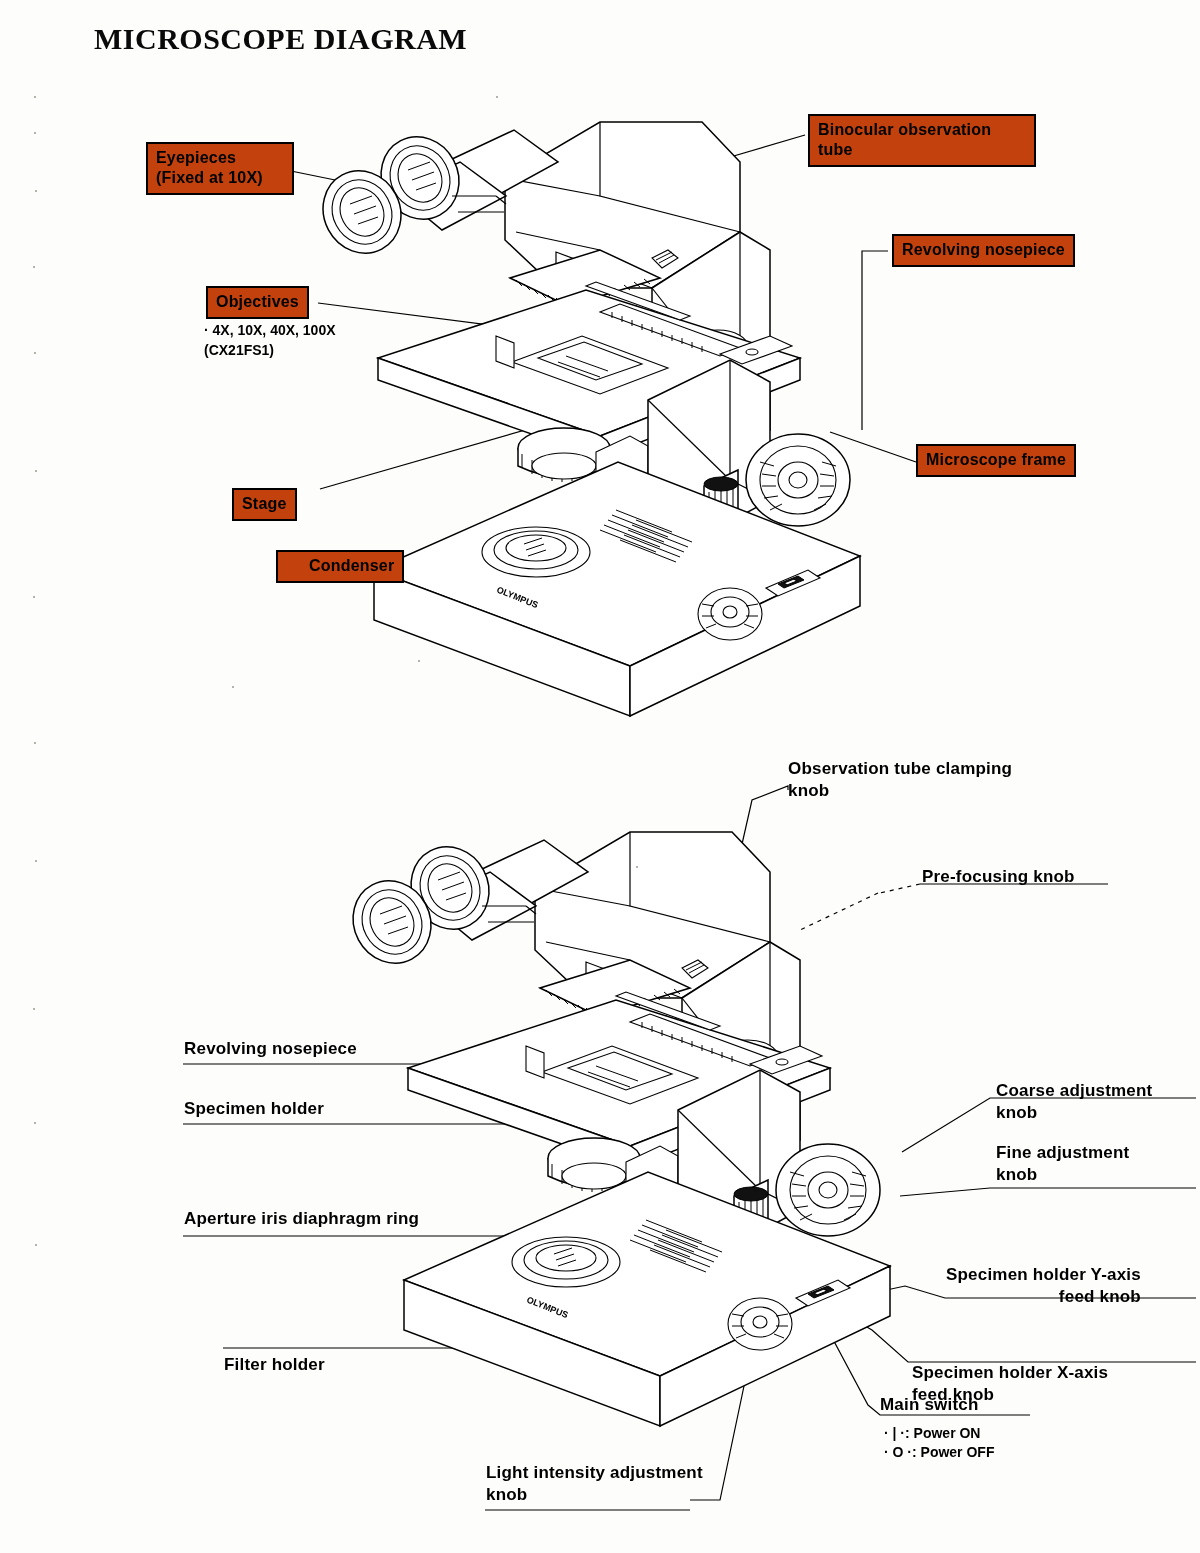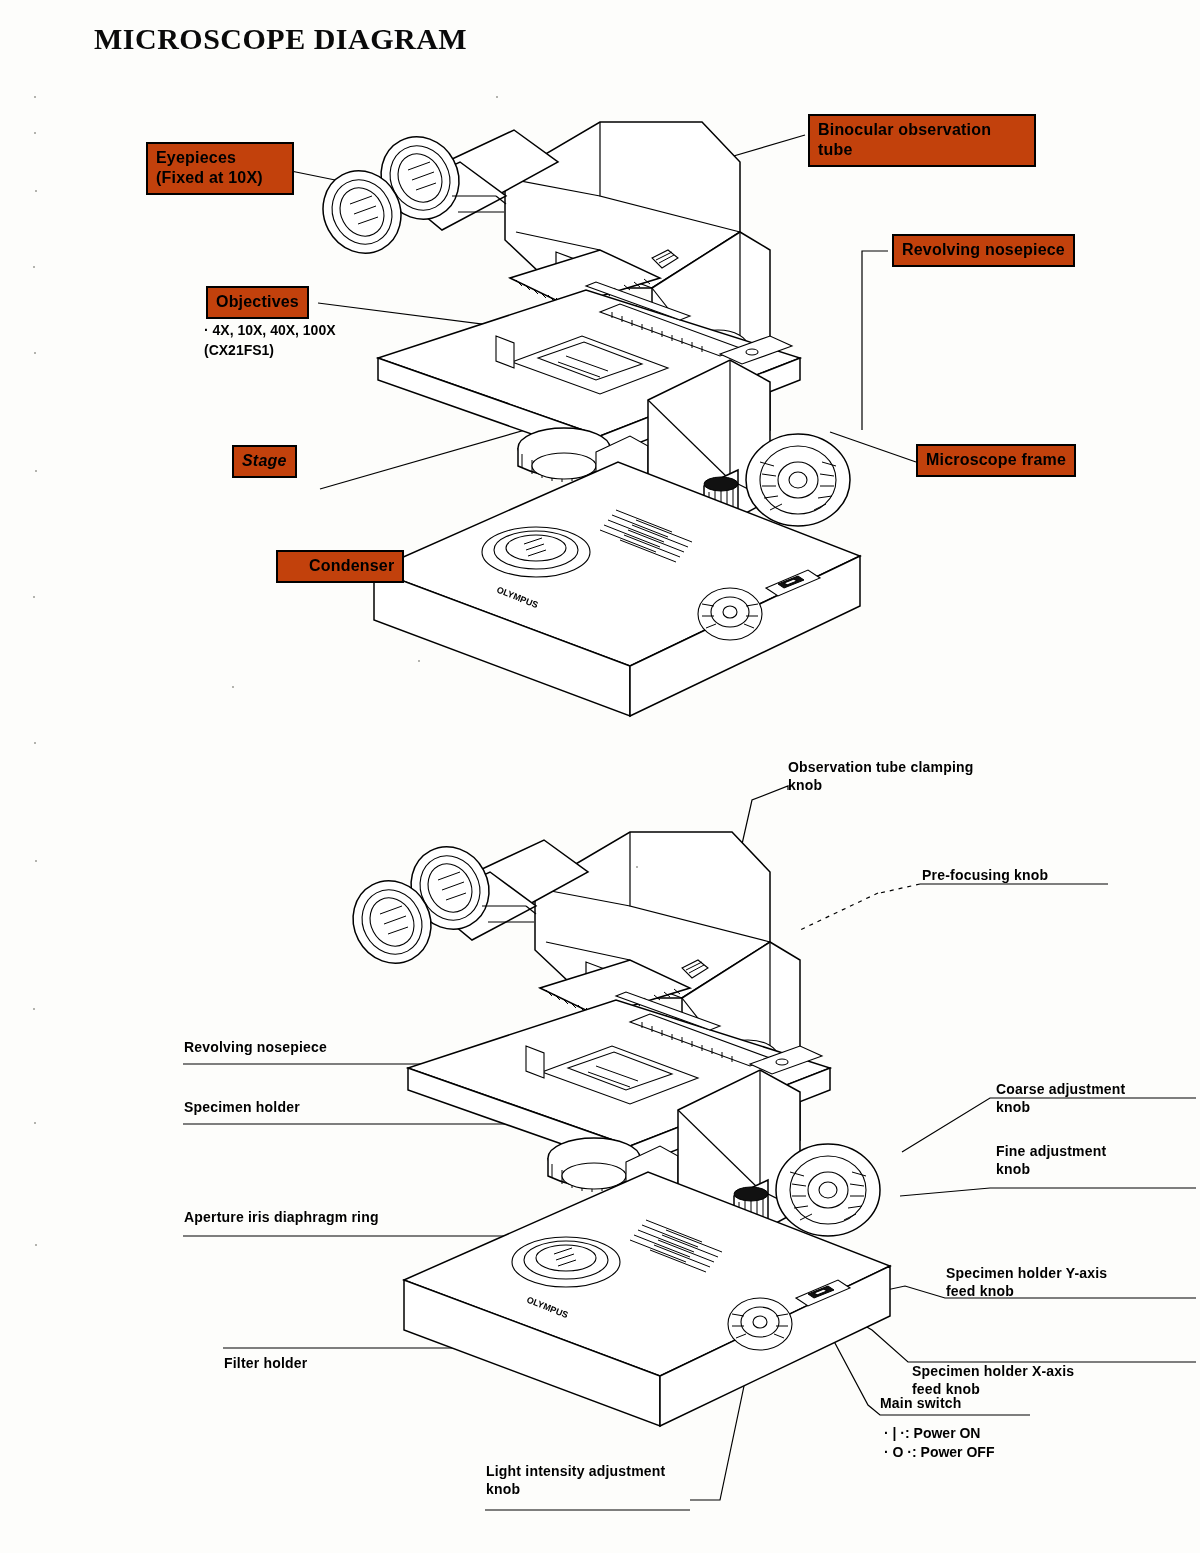--- a/index.html
+++ b/index.html
@@ -36,21 +36,21 @@
     font-size:16px;
     font-weight:bold;
     line-height:1.25;
     color:#000;
     white-space:pre-line;
     letter-spacing:0.2px;
   }
   
   .plainlabel{
     position:absolute;
-    font-size:14px;
+    font-size:17px;
     font-weight:bold;
     line-height:1.3;
     color:#000;
     white-space:pre-line;
     letter-spacing:0.2px;
   }
   .sublist{
     position:absolute;
     font-size:14px;
     font-weight:bold;
@@ -386,21 +386,21 @@
   </svg>
 
   <div class="boxlabel" style="left:146px;top:142px;width:128px;">Eyepieces
 (Fixed at 10X)</div>
 
   <div class="boxlabel" style="left:206px;top:286px;">Objectives</div>
 
   <div class="sublist" style="left:204px;top:320px;">· 4X, 10X, 40X, 100X
   (CX21FS1)</div>
 
-  <div class="boxlabel" style="left:232px;top:445px;font-style:italic;">Stage</div>
+  <div class="boxlabel" style="left:232px;top:488px;">Stage</div>
 
   <div class="boxlabel" style="left:276px;top:550px;padding-left:31px;">Condenser</div>
 
   <div class="boxlabel" style="left:808px;top:114px;width:208px;">Binocular observation
 tube</div>
 
   <div class="boxlabel" style="left:892px;top:234px;">Revolving nosepiece</div>
 
   <div class="boxlabel" style="left:916px;top:444px;">Microscope frame</div>
 
@@ -416,21 +416,21 @@
   <div class="plainlabel" style="left:184px;top:1208px;">Aperture iris diaphragm ring</div>
 
   <div class="plainlabel" style="left:224px;top:1322px;margin-top:32px;">Filter holder</div>
 
   <div class="plainlabel" style="left:996px;top:1064px;margin-top:16px;">Coarse adjustment
 knob</div>
 
   <div class="plainlabel" style="left:996px;top:1142px;">Fine adjustment
 knob</div>
 
-  <div class="plainlabel" style="left:946px;top:1264px;">Specimen holder Y-axis
+  <div class="plainlabel" style="left:946px;top:1264px;text-align:right;">Specimen holder Y-axis
 feed knob</div>
 
   <div class="plainlabel" style="left:912px;top:1330px;margin-top:32px;">Specimen holder X-axis
 feed knob</div>
 
   <div class="plainlabel" style="left:880px;top:1394px;">Main switch</div>
 
   <div class="note" style="left:884px;top:1424px;">· | ·: Power ON
 · O ·: Power OFF</div>
 

